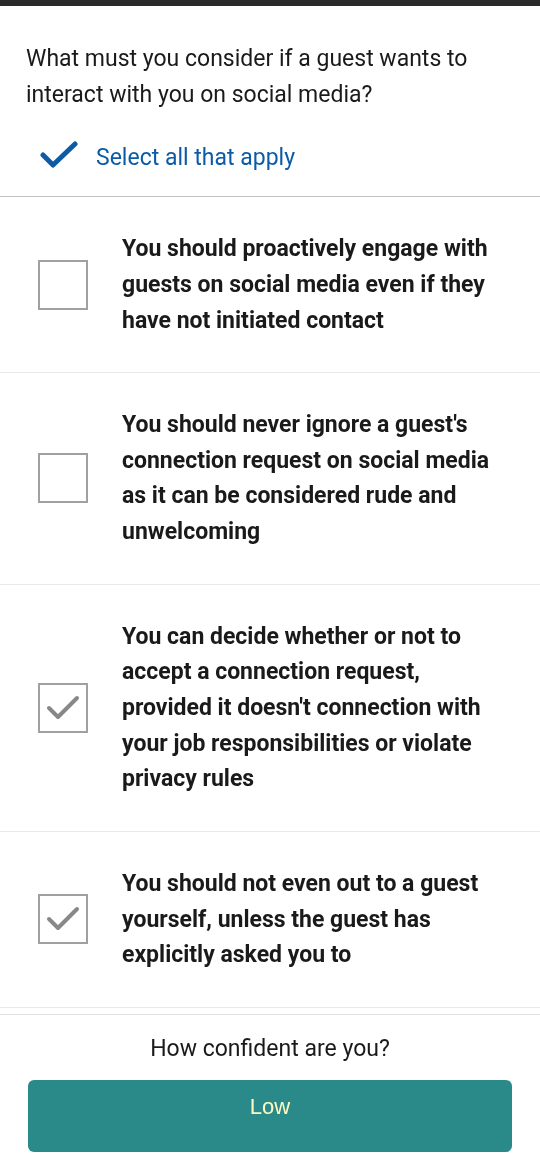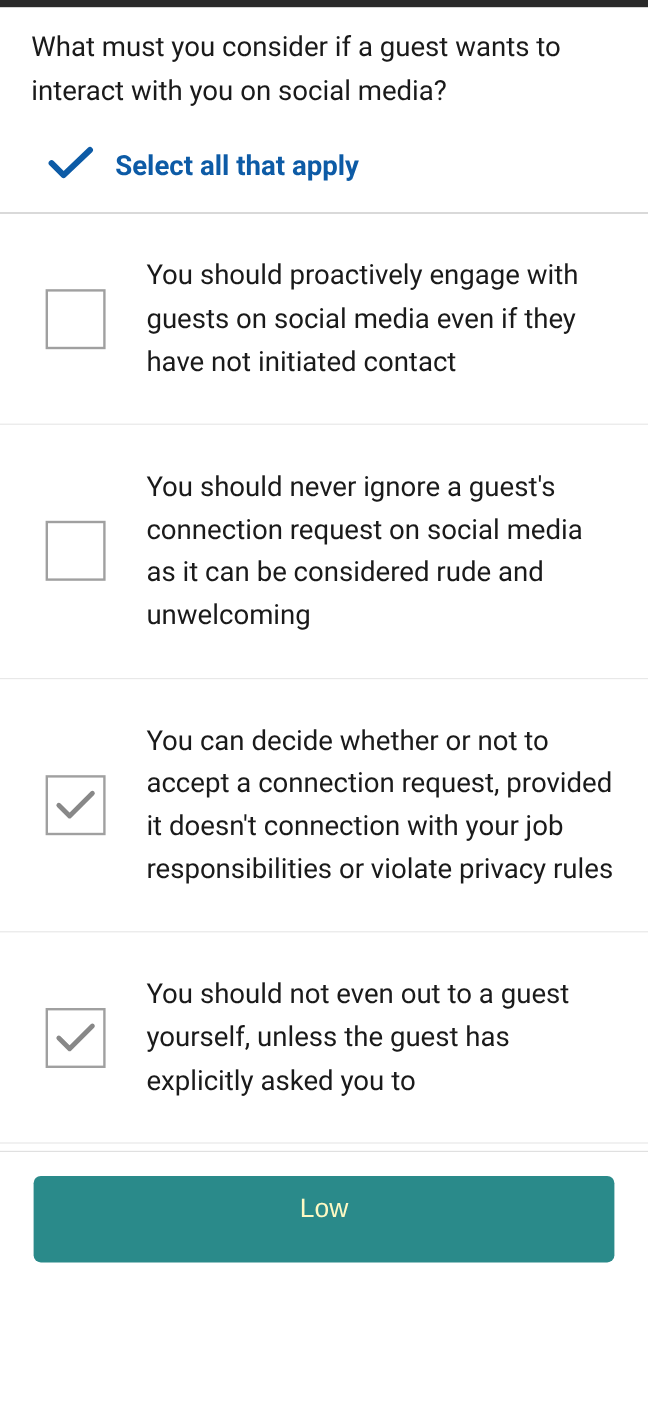--- a/index.html
+++ b/index.html
@@ -12,42 +12,42 @@
       background: #fff;
       width: 540px;
       height: 1175px;
       overflow: hidden;
     }
     .top-bar {
       height: 6px;
       background: #2a2a2a;
     }
     .question-section {
-      padding: 16px 26px 20px 26px;
+      padding: 35px 26px 20px 26px;
     }
     .question-text {
       font-size: 23px;
       font-weight: 400;
       color: #1a1a1a;
       line-height: 1.55;
     }
     .instruction-row {
       display: flex;
       align-items: center;
       gap: 18px;
       padding: 8px 26px 22px 40px;
     }
     .check-icon-large {
       width: 38px;
       height: 30px;
       flex-shrink: 0;
     }
     .instruction-text {
       font-size: 23px;
-      font-weight: 700;
+      font-weight: 400;
       color: #0d5ba6;
     }
     .divider {
       height: 1px;
       background: #c0c0c0;
     }
     .option-row {
       display: flex;
       align-items: center;
       gap: 34px;
@@ -66,21 +66,21 @@
     }
     .checkbox.checked {
       background: #fff;
     }
     .checkmark {
       width: 34px;
       height: 28px;
     }
     .option-text {
       font-size: 23px;
-      font-weight: 400;
+      font-weight: 700;
       color: #1a1a1a;
       line-height: 1.55;
     }
     .confidence-section {
       padding: 20px 26px 0 26px;
       text-align: center;
       border-top: 1px solid #e0e0e0;
       margin-top: 6px;
     }
     .confidence-text {
@@ -150,16 +150,17 @@
 <div class="option-row">
   <div class="checkbox checked">
     <svg class="checkmark" viewBox="0 0 34 28" fill="none">
       <path d="M3 14 L12 23 L31 4" stroke="#888" stroke-width="4" stroke-linecap="round" stroke-linejoin="round"></path>
     </svg>
   </div>
   <div class="option-text">You should not even out to a guest yourself, unless the guest has explicitly asked you to</div>
 </div>
 
 <div class="confidence-section">
+  <div class="confidence-text">How confident are you?</div>
   <div class="confidence-buttons">
     <button class="confidence-button">Low</button>
   </div>
 </div>
 
 </body></html>

